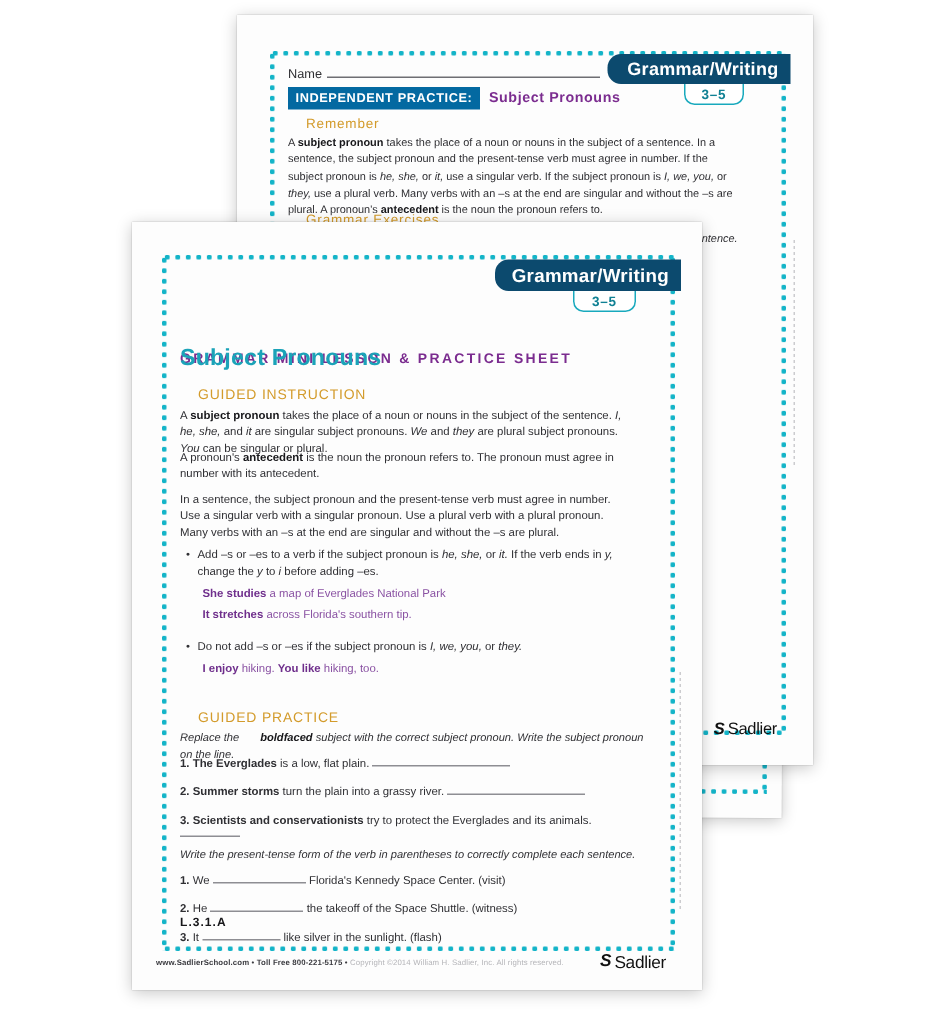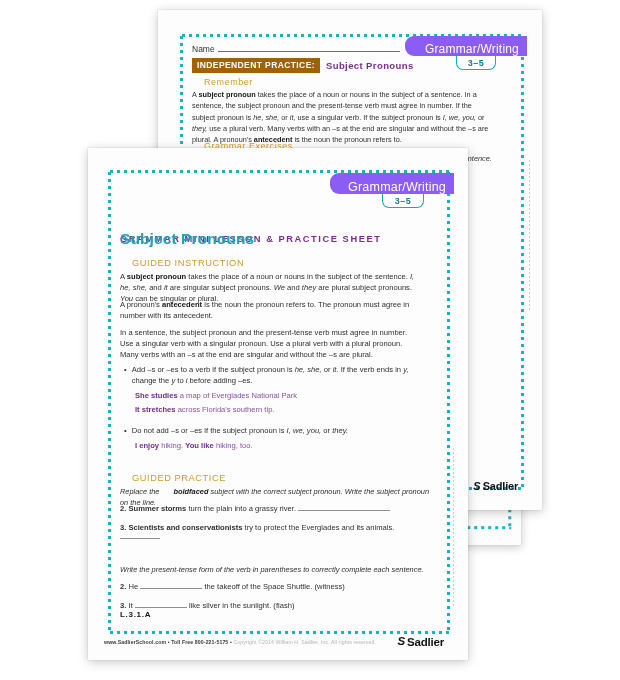--- a/index.html
+++ b/index.html
@@ -50,27 +50,27 @@
     background-repeat: repeat-y;
   }
   .dotframe .dtop { top: 0; }
   .dotframe .dbot { bottom: 0; }
   .dotframe .dleft { left: 0; }
   .dotframe .dright { right: 0; }
 
   
   .subject-tab {
     position: absolute;
-    background: #8b5cf6;
+    background: #0c4a6e;
     color: #ffffff;
-    font-weight: normal;
+    font-weight: bold;
     letter-spacing: 0.2px;
     border-radius: 9px 0 0 9px;
     display: flex;
-    align-items: flex-end;
+    align-items: center;
     justify-content: flex-end;
     padding-right: 8px;
     white-space: nowrap;
   }
   .grade-badge {
     position: absolute;
     border: 1.4px solid #18a9bd;
     border-top: none;
     border-radius: 0 0 7px 7px;
     color: #108194;
@@ -135,37 +135,37 @@
   }
   .footline .faint { color: #b4b4b8; }
 
   .logo-wrap { display: flex; align-items: center; gap: 2px; }
   .logo-mark {
     font-weight: bold;
     color: #111;
     font-style: italic;
     line-height: 1;
   }
-  .logo-word { font-weight: bold; color: #111; letter-spacing: -0.2px; }
+  .logo-word { font-weight: normal; color: #111; letter-spacing: -0.2px; }
 
   
   .vrule {
     position: absolute;
     background: linear-gradient(to bottom,
        #c3c3c7 0 2px, transparent 2px 4px);
     background-size: 100% 4px;
     opacity: .85;
   }
 
   
   .name-rule { border-bottom: 1px solid #6e6e73; }
 
   
   .bar-label {
-    background: #a16207;
+    background: #0369a1;
     color: #ffffff;
     font-weight: bold;
     letter-spacing: 0.4px;
     display: inline-block;
   }
   .bar-after { color: #7b2c8f; font-weight: bold; letter-spacing: 0.4px; }
 </style>
 </head>
 <body>
 
@@ -323,34 +323,45 @@
       </div>
 
       <div class="sec-gold" style="position:absolute; left:32px; top:325px; font-size:9.3px;">GUIDED PRACTICE</div>
 
       <div class="body-txt ital" style="position:absolute; left:32px; top:339px; width:310px; font-size:7.4px;">
         <span>Replace the </span><b style="font-style:italic;padding-left:12px;">boldfaced</b><span> subject with the correct subject pronoun. Write the subject pronoun on the line.</span>
       </div>
 
       <div style="position:absolute; left:32px; top:356px; width:312px;">
         <div class="numline" style="font-size:7.6px; margin-bottom:10px;">
+          <b>1.</b>
+          <b>The Everglades</b><span> is a low, flat plain.</span>
+          <span class="blank" style="width:92px;"></span>
+        </div>
+        <div class="numline" style="font-size:7.6px; margin-bottom:10px;">
           <b>2.</b>
           <b>Summer storms</b><span> turn the plain into a grassy river.</span>
           <span class="blank" style="width:92px;"></span>
         </div>
         <div class="numline" style="font-size:7.6px;">
           <b>3.</b>
           <b>Scientists and conservationists</b><span> try to protect the Everglades and its animals.</span>
           <span class="blank" style="width:40px;"></span>
         </div>
       </div>
 
       <div class="body-txt ital" style="position:absolute; left:32px; top:417px; width:310px; font-size:7.4px;">Write the present-tense form of the verb in parentheses to correctly complete each sentence.</div>
 
       <div style="position:absolute; left:32px; top:434px; width:312px;">
+        <div class="numline" style="font-size:7.6px; margin-bottom:10px;">
+          <b>1.</b>
+          <span>We</span>
+          <span class="blank" style="width:62px;"></span>
+          <span>Florida's Kennedy Space Center. (visit)</span>
+        </div>
         <div class="numline" style="font-size:7.6px; margin-bottom:10px;">
           <b>2.</b>
           <span>He</span>
           <span class="blank" style="width:62px;"></span>
           <span>the takeoff of the Space Shuttle. (witness)</span>
         </div>
         <div class="numline" style="font-size:7.6px;">
           <b>3.</b>
           <span>It</span>
           <span class="blank" style="width:52px;"></span>

